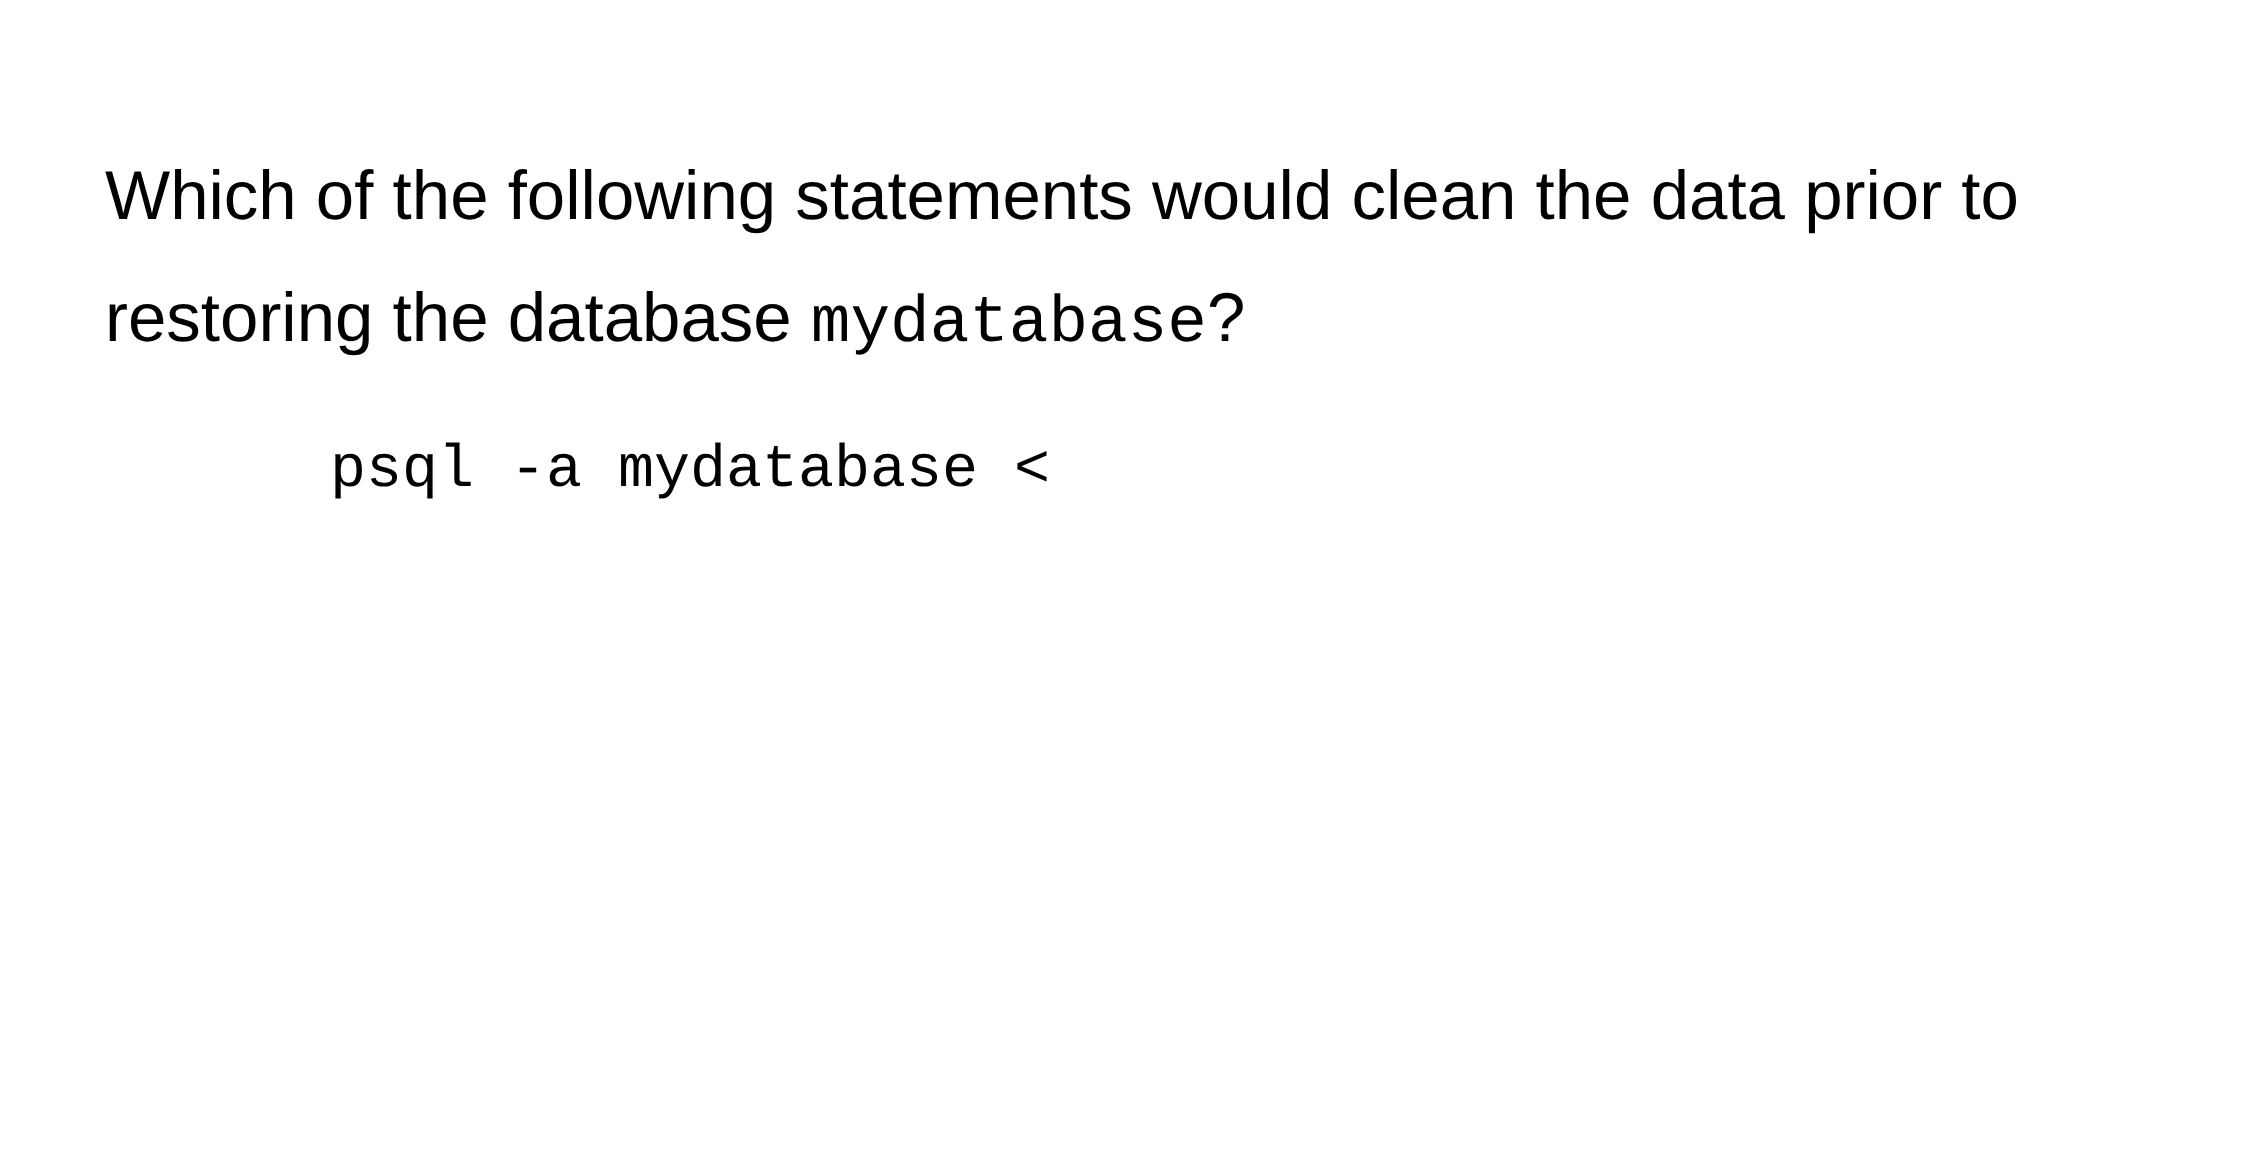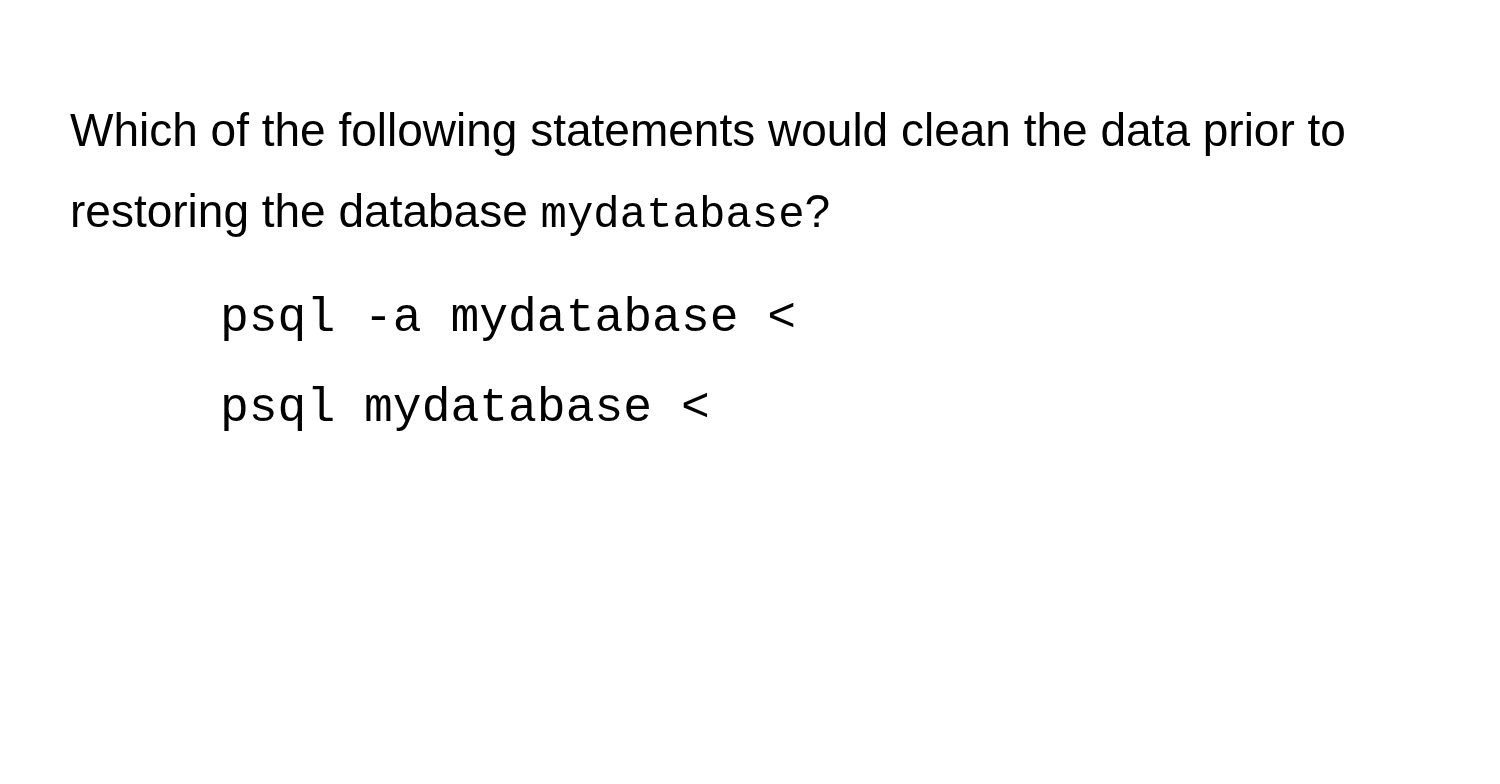--- a/index.html
+++ b/index.html
@@ -23,29 +23,28 @@
     }
     .code-inline {
       font-family: "Courier New", Courier, monospace;
       font-size: 44px;
     }
     .options {
       padding-left: 150px;
     }
     .option {
       font-family: "Courier New", Courier, monospace;
-      font-size: 48px;
+      font-size: 40px;
       line-height: 1.0;
       margin-bottom: 42px;
       white-space: pre;
     }
   </style>
 </head>
 <body>
 
 <div class="question-text">
   <span>Which of the following statements would clean the data prior to restoring the database </span><span class="code-inline">mydatabase</span><span>?</span>
 </div>
 
 <div class="options">
   <div class="option">psql -a mydatabase &lt;</div>
-  <div class="option">psql mydatabase &lt;</div>
 </div>
 
 </body></html>

